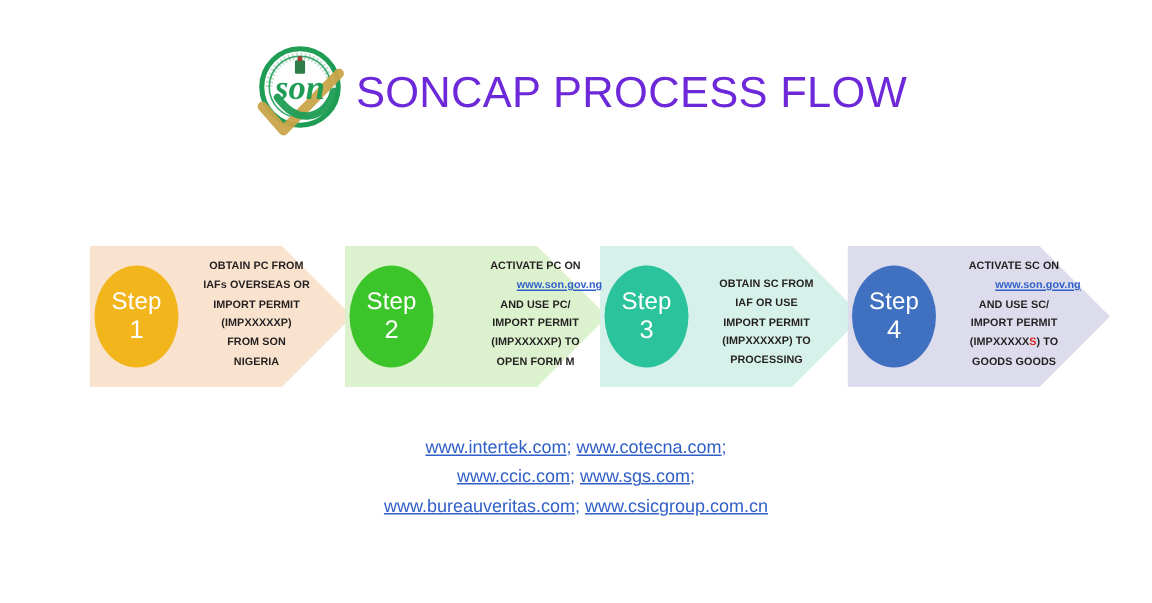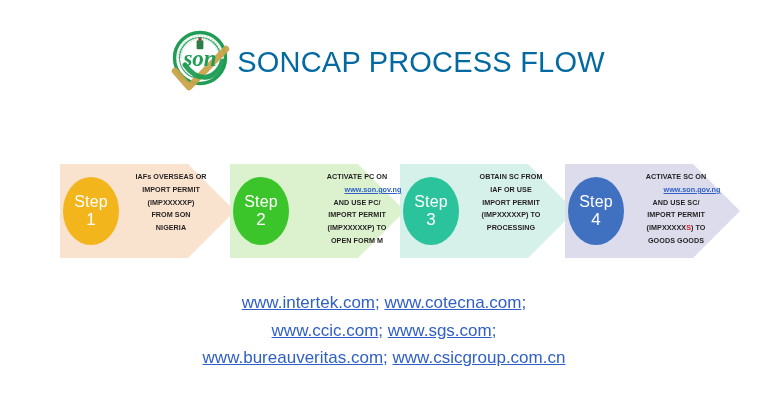--- a/index.html
+++ b/index.html
@@ -31,21 +31,21 @@
     position: relative;
     width: 74px;
     height: 74px;
     flex: 0 0 74px;
   }
   #logo svg { display: block; width: 74px; height: 74px; }
 
   #page-title {
     font-size: 29px;
     letter-spacing: 0.2px;
-    color: #0369a1;
+    color: #6d28d9;
     font-weight: 400;
     white-space: nowrap;
     font-family: "Liberation Sans", sans-serif;
   }
 
   
   #flow {
     position: absolute;
     left: 0;
     top: 155px;
@@ -103,21 +103,21 @@
   }
   .body-text .redchar { color: #e02020; }
 
   
   #footer-links {
     position: absolute;
     left: 0;
     top: 289px;
     width: 768px;
     text-align: center;
-    font-size: 17px;
+    font-size: 12px;
     line-height: 1.62;
     color: #2f5fc7;
     font-family: "Liberation Sans", sans-serif;
   }
   #footer-links .frow { display: block; white-space: nowrap; }
   #footer-links a {
     color: #2f5fc7;
     text-decoration: underline;
   }
   #footer-links .sep { color: #2f5fc7; text-decoration: none; }
@@ -156,20 +156,21 @@
     <div class="arrow">
       <svg viewBox="0 0 175 112" preserveAspectRatio="none">
         <polygon points="0,9 128,9 175,56 128,103 0,103" fill="#FAE3CE"></polygon>
       </svg>
     </div>
     <div class="badge" style="left:3px; background:#F2B51C;">
       <span class="b-word">Step</span>
       <span class="b-num">1</span>
     </div>
     <div class="body-text" style="left:56px; width:110px;">
+      <span class="ln">OBTAIN PC FROM</span>
       <span class="ln">IAFs OVERSEAS OR</span>
       <span class="ln">IMPORT PERMIT</span>
       <span class="ln">(IMPXXXXXP)</span>
       <span class="ln">FROM SON</span>
       <span class="ln">NIGERIA</span>
     </div>
   </div>
 
   <div class="step" id="step-2" style="left:230px; width:175px;">
     <div class="arrow">
@@ -194,21 +195,21 @@
   <div class="step" id="step-3" style="left:400px; width:175px;">
     <div class="arrow">
       <svg viewBox="0 0 175 112" preserveAspectRatio="none">
         <polygon points="0,9 128,9 175,56 128,103 0,103" fill="#D6F0EA"></polygon>
       </svg>
     </div>
     <div class="badge" style="left:3px; background:#2BC39C;">
       <span class="b-word">Step</span>
       <span class="b-num">3</span>
     </div>
-    <div class="body-text" style="left:56px; width:110px;">
+    <div class="body-text" style="left:56px; width:110px;margin-top:12px;">
       <span class="ln">OBTAIN SC FROM</span>
       <span class="ln">IAF OR USE</span>
       <span class="ln">IMPORT PERMIT</span>
       <span class="ln">(IMPXXXXXP) TO</span>
       <span class="ln">PROCESSING</span>
     </div>
   </div>
 
   <div class="step" id="step-4" style="left:565px; width:175px;">
     <div class="arrow">

